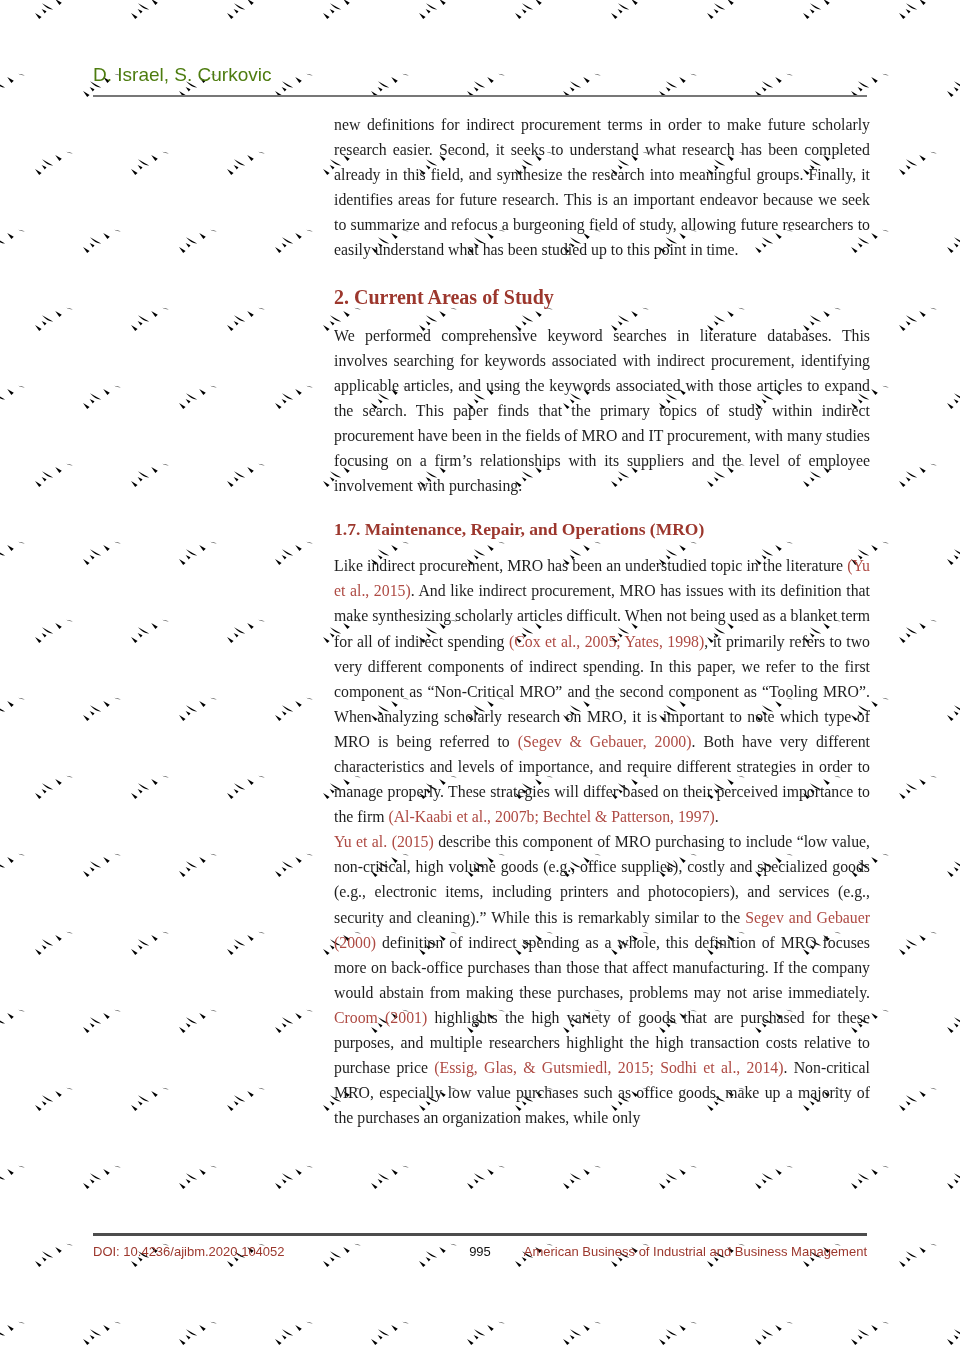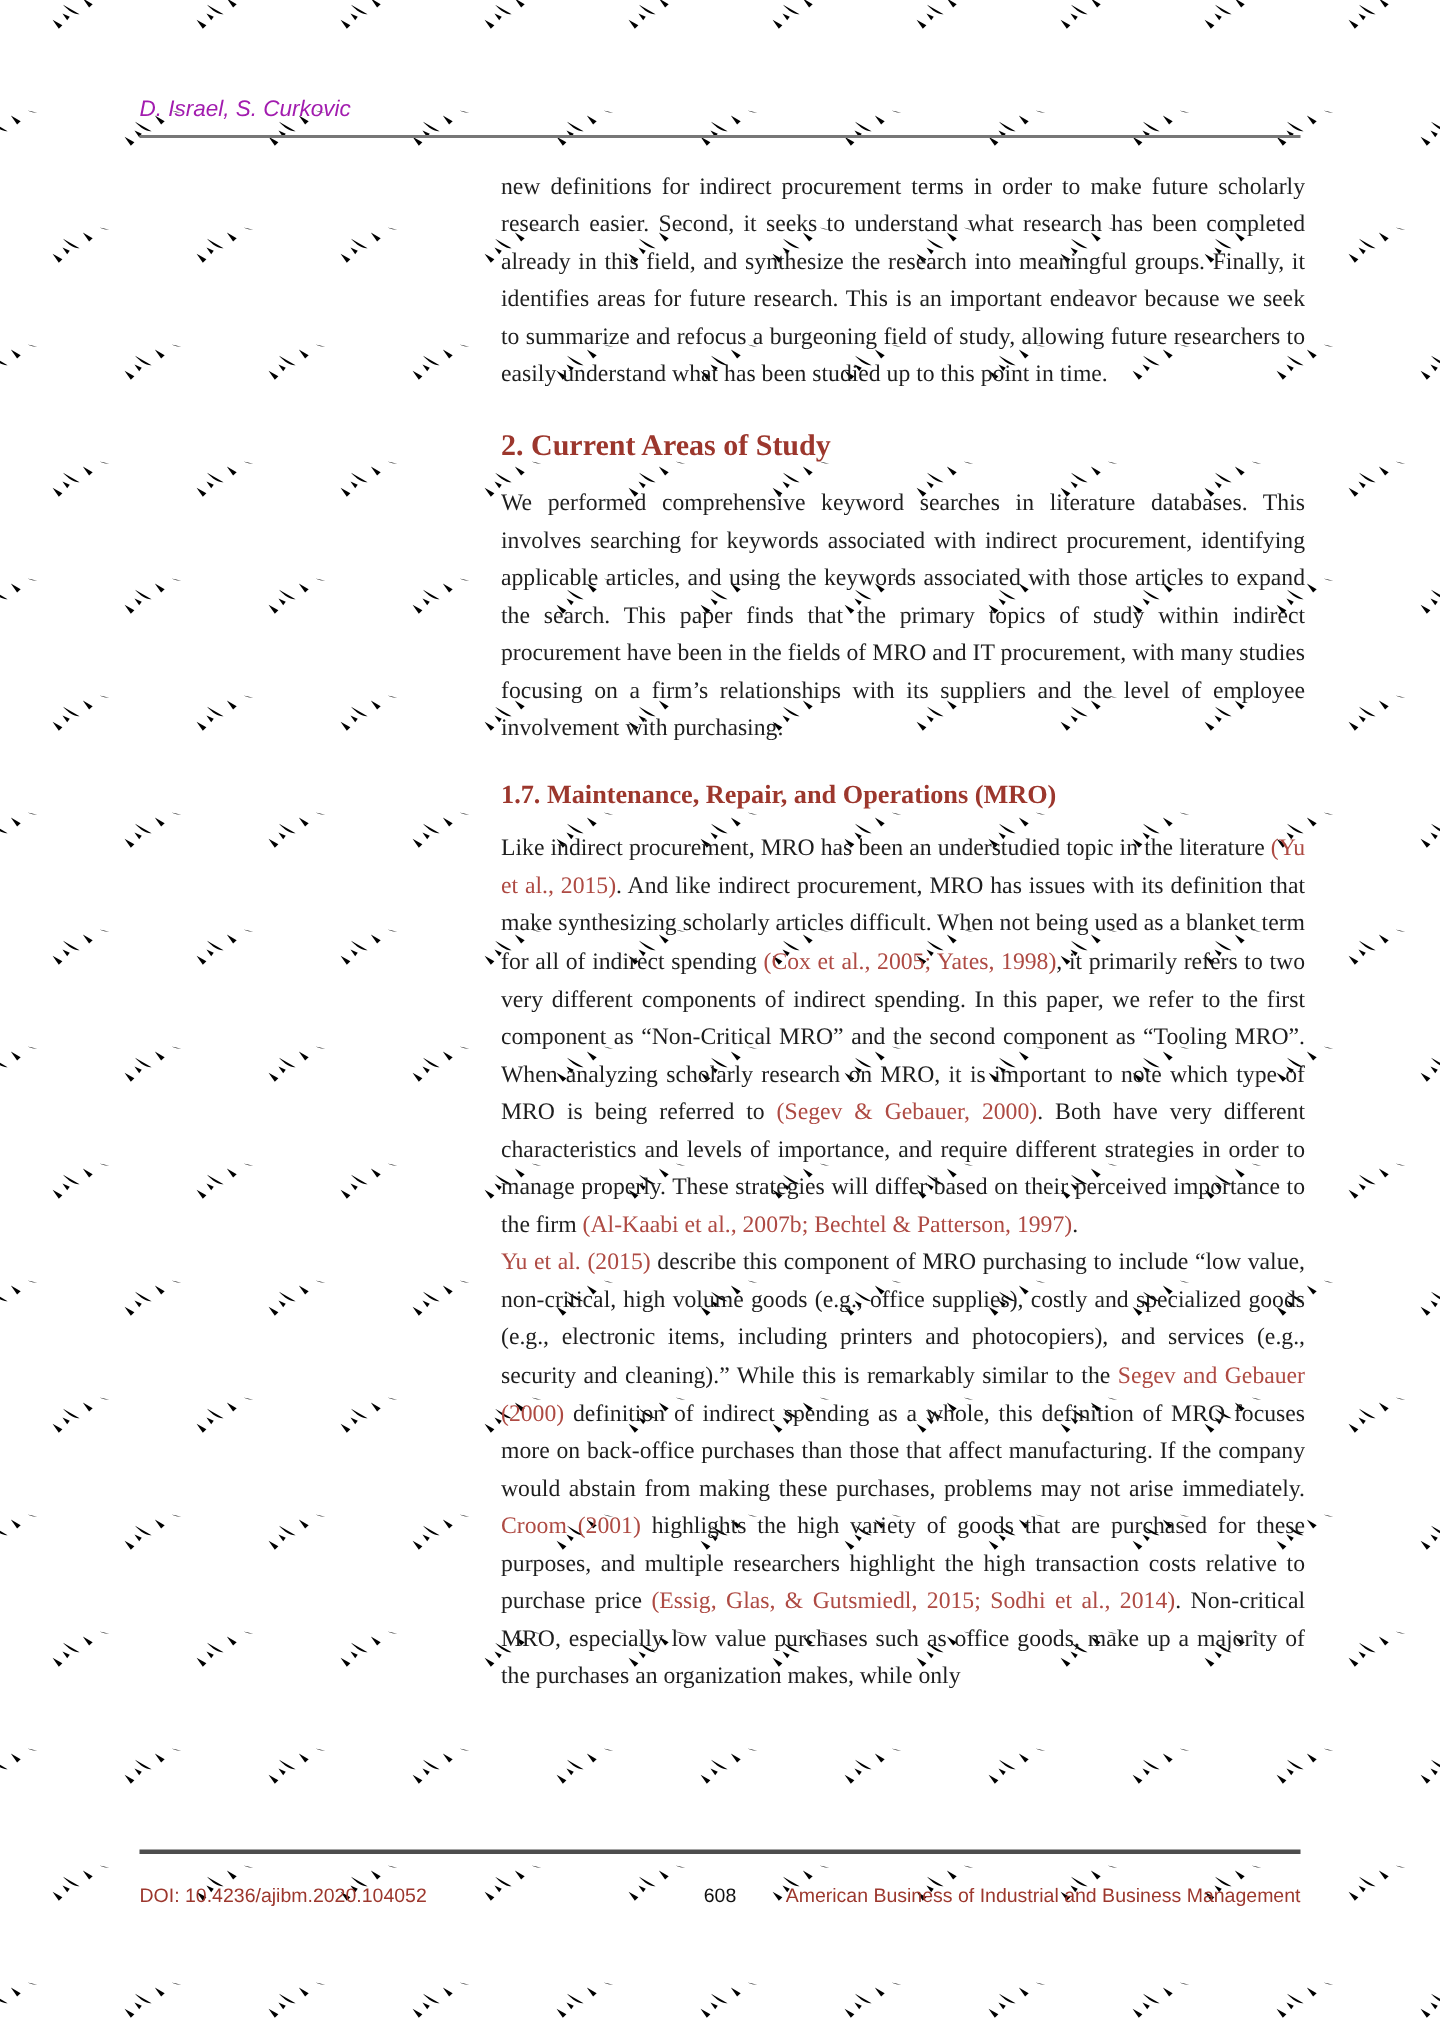--- a/index.html
+++ b/index.html
@@ -7,21 +7,21 @@
     width:960px;height:1357px;background:#ffffff;position:relative;overflow:hidden;
     font-family:"Liberation Serif", serif;
   }
   
   .watermark-layer{position:absolute;inset:0;z-index:0;pointer-events:none;overflow:hidden;}
   .wm-unit{position:absolute;transform:rotate(-35deg);}
   .wm-unit svg{display:block;}
   .sr{position:absolute;width:1px;height:1px;overflow:hidden;clip:rect(0 0 0 0);white-space:nowrap;}
   
   .page-header{position:absolute;left:93px;top:64px;width:774px;z-index:2;}
-  .authors{font-family:"Liberation Sans",sans-serif;font-size:15px;color:#a21caf;font-style:italic;}
+  .authors{font-family:"Liberation Sans",sans-serif;font-size:19px;color:#4d7c0f;}
   .header-rule{margin-top:9px;height:2px;background:#777777;}
   
   .content{
     position:absolute;left:334px;top:112px;width:536px;z-index:1;
     font-size:15.8px;line-height:25.1px;color:#1e1e1e;
     text-align:justify;hyphens:auto;-webkit-hyphens:auto;
     max-height:1112px;overflow:hidden;
   }
   .content p{margin:0;}
   h2.sec-h1{
@@ -34,21 +34,21 @@
   }
   h4.sec-h3{
     font-size:16.2px;line-height:23px;color:var(--heading,#9c372d);
     margin:18px 0 1px 0;font-weight:bold;text-align:left;
   }
   .cite{color:var(--citation,#ae4a43);cursor:pointer;}
   
   .page-footer{position:absolute;left:93px;top:1233px;width:774px;z-index:2;
     font-family:"Liberation Sans",sans-serif;font-size:13px;}
   .footer-rule{height:2.5px;background:#4d4d4d;}
-  .footer-row{display:grid;grid-template-columns:1fr auto 1fr;align-items:baseline;margin-top:20px;}
+  .footer-row{display:grid;grid-template-columns:1fr auto 1fr;align-items:baseline;margin-top:8px;}
   .footer-doi{color:var(--accent,#9c372d);justify-self:start;cursor:pointer;}
   .footer-page{color:#111111;justify-self:center;}
   .footer-journal{color:var(--accent,#9c372d);justify-self:end;}
 </style>
 </head>
 <body>
 
 <svg width="0" height="0" style="position:absolute" aria-hidden="true">
   <defs>
     <g id="wm-glyph">
@@ -1037,16 +1037,16 @@
   <p><span>Like indirect procurement, MRO has been an understudied topic in the literature </span><span class="cite">(Yu et al., 2015)</span><span>. And like indirect procurement, MRO has issues with its definition that make synthesizing scholarly articles difficult. When not being used as a blanket term for all of indirect spending </span><span class="cite">(Cox et al., 2005; Yates, 1998)</span><span>, it primarily refers to two very different components of indirect spending. In this paper, we refer to the first component as “Non-Critical MRO” and the second component as “Tooling MRO”. When analyzing scholarly research on MRO, it is important to note which type of MRO is being referred to </span><span class="cite">(Segev &amp; Gebauer, 2000)</span><span>. Both have very different characteristics and levels of importance, and require different strategies in order to manage properly. These strategies will differ based on their perceived importance to the firm </span><span class="cite">(Al-Kaabi et al., 2007b; Bechtel &amp; Patterson, 1997)</span><span>.</span></p>
 
 
   <p><span class="cite">Yu et al. (2015)</span><span> describe this component of MRO purchasing to include “low value, non-critical, high volume goods (e.g., office supplies), costly and specialized goods (e.g., electronic items, including printers and photocopiers), and services (e.g., security and cleaning).” While this is remarkably similar to the </span><span class="cite">Segev and Gebauer (2000)</span><span> definition of indirect spending as a whole, this definition of MRO focuses more on back-office purchases than those that affect manufacturing. If the company would abstain from making these purchases, problems may not arise immediately. </span><span class="cite">Croom (2001)</span><span> highlights the high variety of goods that are purchased for these purposes, and multiple researchers highlight the high transaction costs relative to purchase price </span><span class="cite">(Essig, Glas, &amp; Gutsmiedl, 2015; Sodhi et al., 2014)</span><span>. Non-critical MRO, especially low value purchases such as office goods, make up a majority of the purchases an organization makes, while only</span></p>
 </div>
 
 <div class="page-footer">
   <div class="footer-rule"></div>
   <div class="footer-row">
     <span class="footer-doi">DOI: 10.4236/ajibm.2020.104052</span>
-    <span class="footer-page">608</span>
+    <span class="footer-page">995</span>
     <span class="footer-journal">American Business of Industrial and Business Management</span>
   </div>
 </div>
 
 </body></html>

